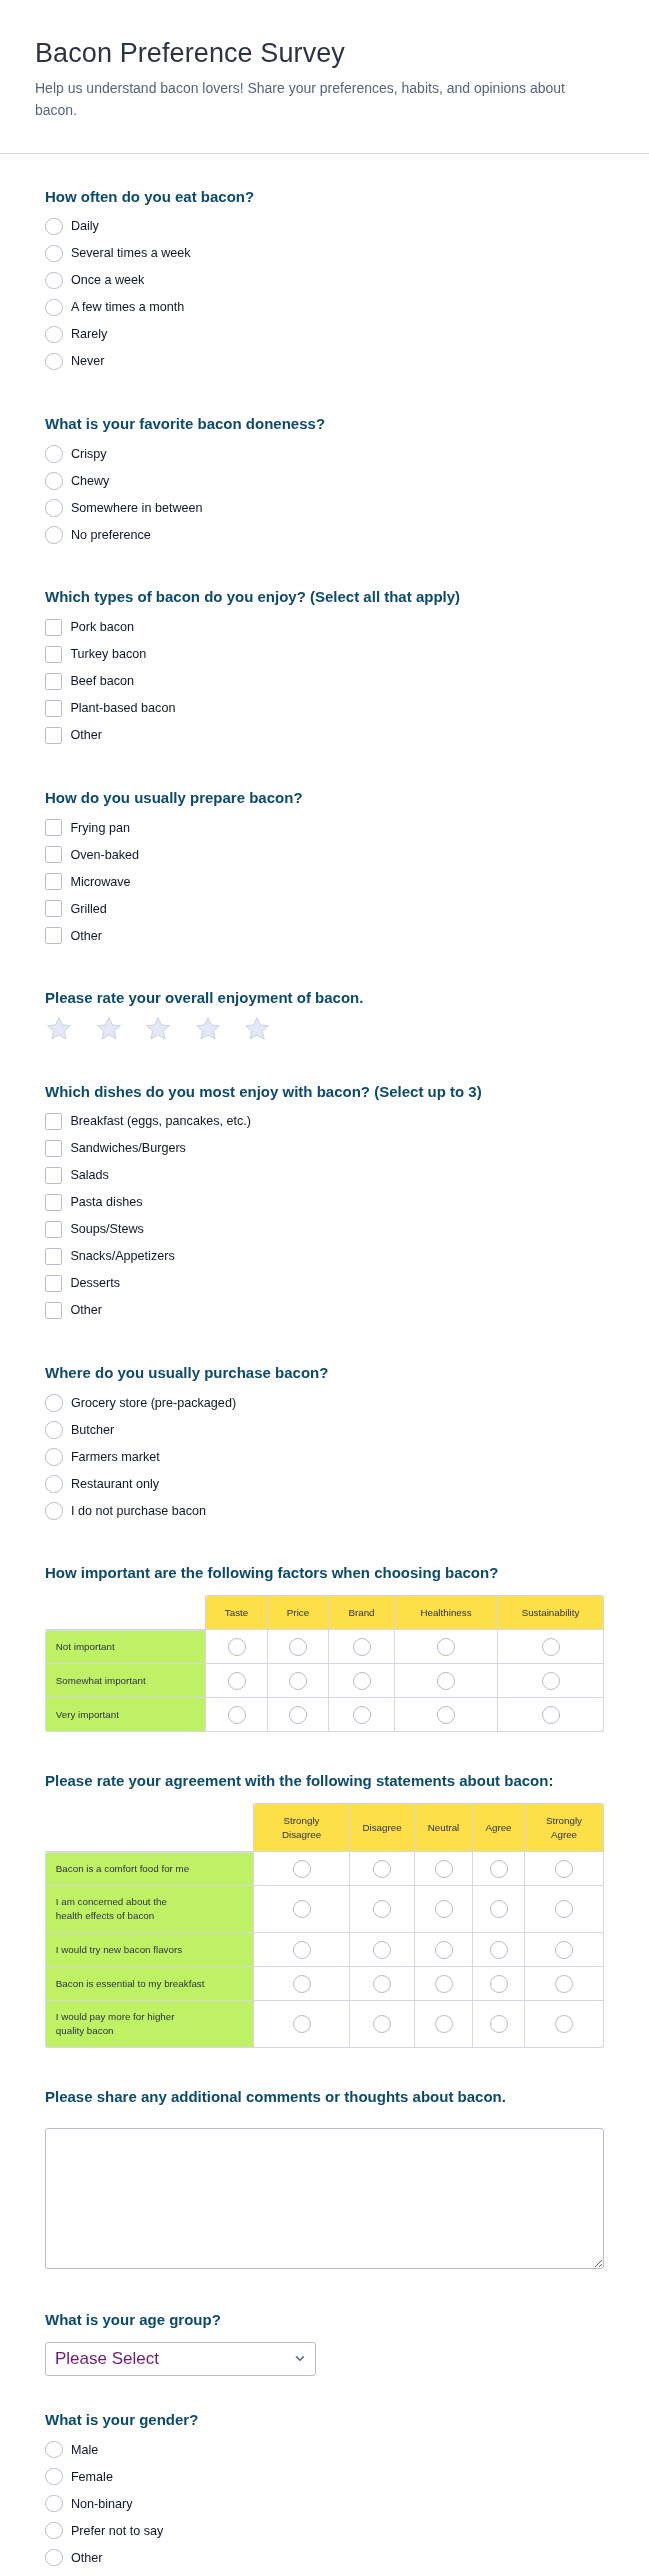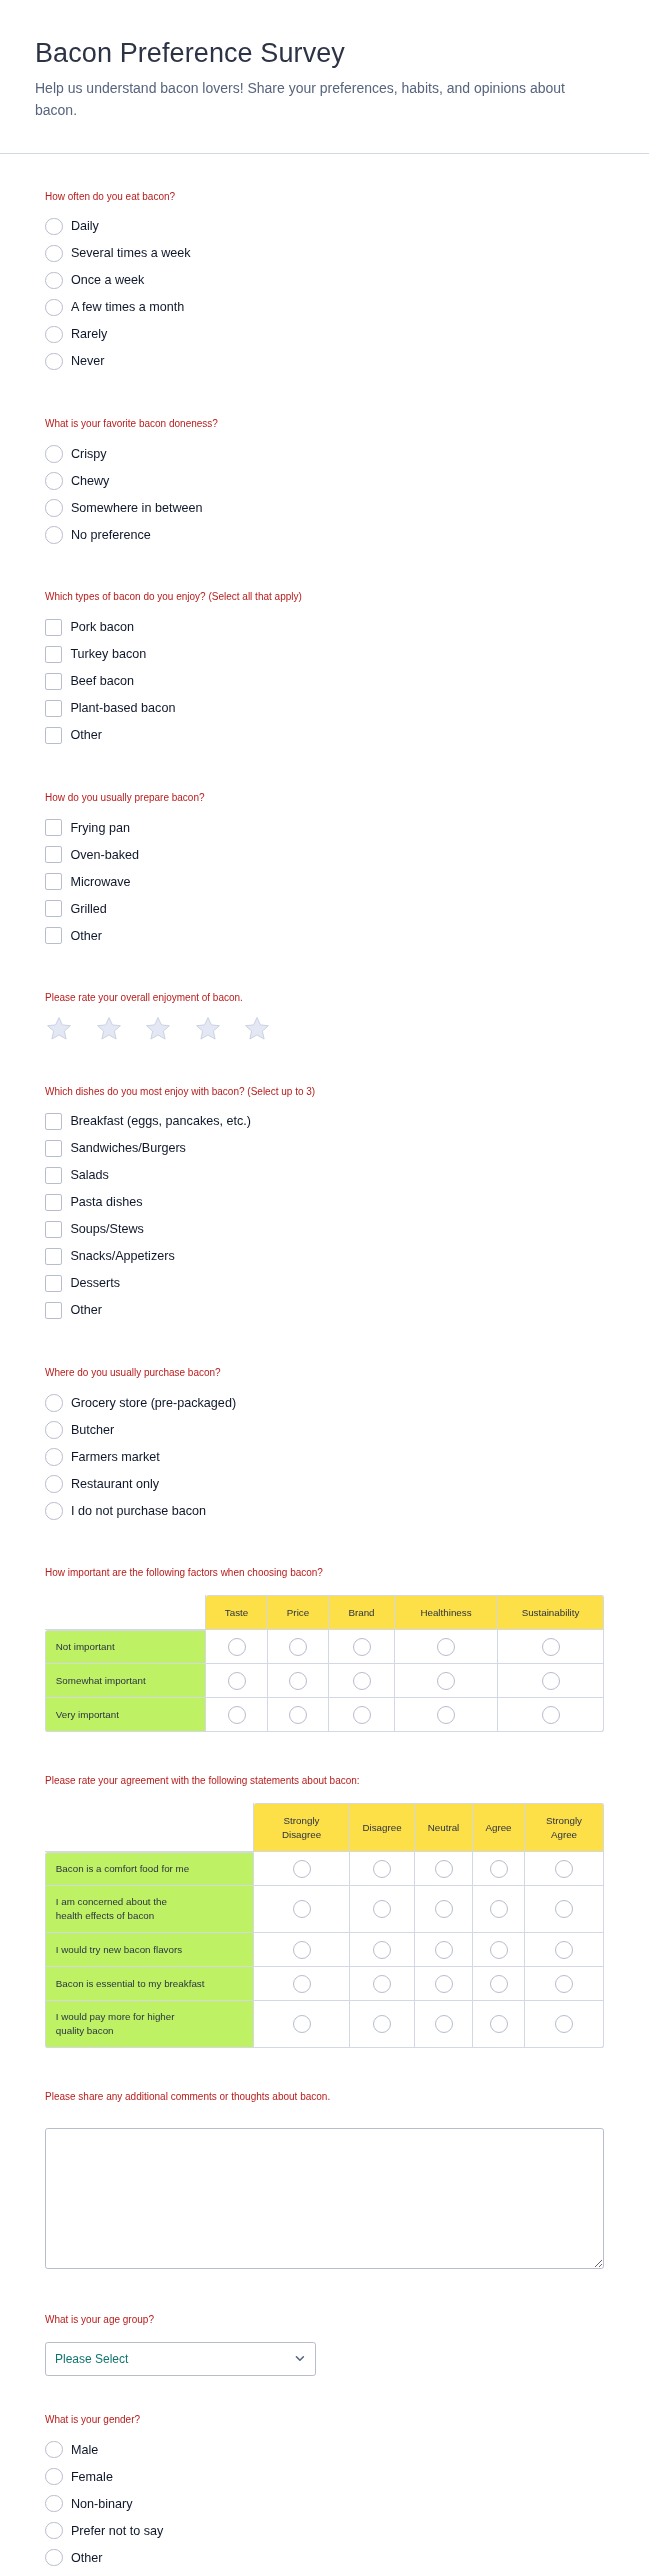--- a/index.html
+++ b/index.html
@@ -23,24 +23,25 @@
   .header p {
     margin-top: 7px;
     font-size: 14px;
     line-height: 22.3px;
     color: #57647e;
     width: 558px;
   }
   .content { padding: 34px 45px 14px 45px; }
   .q { margin-bottom: 40px; }
   .q-label {
-    font-size: 10px;
+    font-size: 15px;
     line-height: 17px;
-    color: #b91c1c;
+    color: #0c4a6e;
     margin-bottom: 8.4px;
+    font-weight: bold;
   }
   .opt {
     display: flex;
     align-items: center;
     height: 27px;
   }
   .radio {
     width: 17.5px; height: 17.5px;
     border: 1px solid #b8bdcc;
     border-radius: 50%;
@@ -127,22 +128,22 @@
     height: 34px;
     border: 1px solid #b8bdcc;
     border-radius: 2.8px;
     display: flex;
     align-items: center;
     justify-content: space-between;
     padding: 0 9.8px 0 9px;
     margin-top: 14px;
   }
   .select .placeholder {
-    font-size: 12px;
-    color: #0f766e;
+    font-size: 17px;
+    color: #701a75;
   }
   .select .chevron svg { width: 9.8px; height: 7px; display: block; }
 </style>
 </head>
 <body>
 
 <header class="header">
   <h1>Bacon Preference Survey</h1>
   <p>Help us understand bacon lovers! Share your preferences, habits, and opinions about bacon.</p>
 </header>

